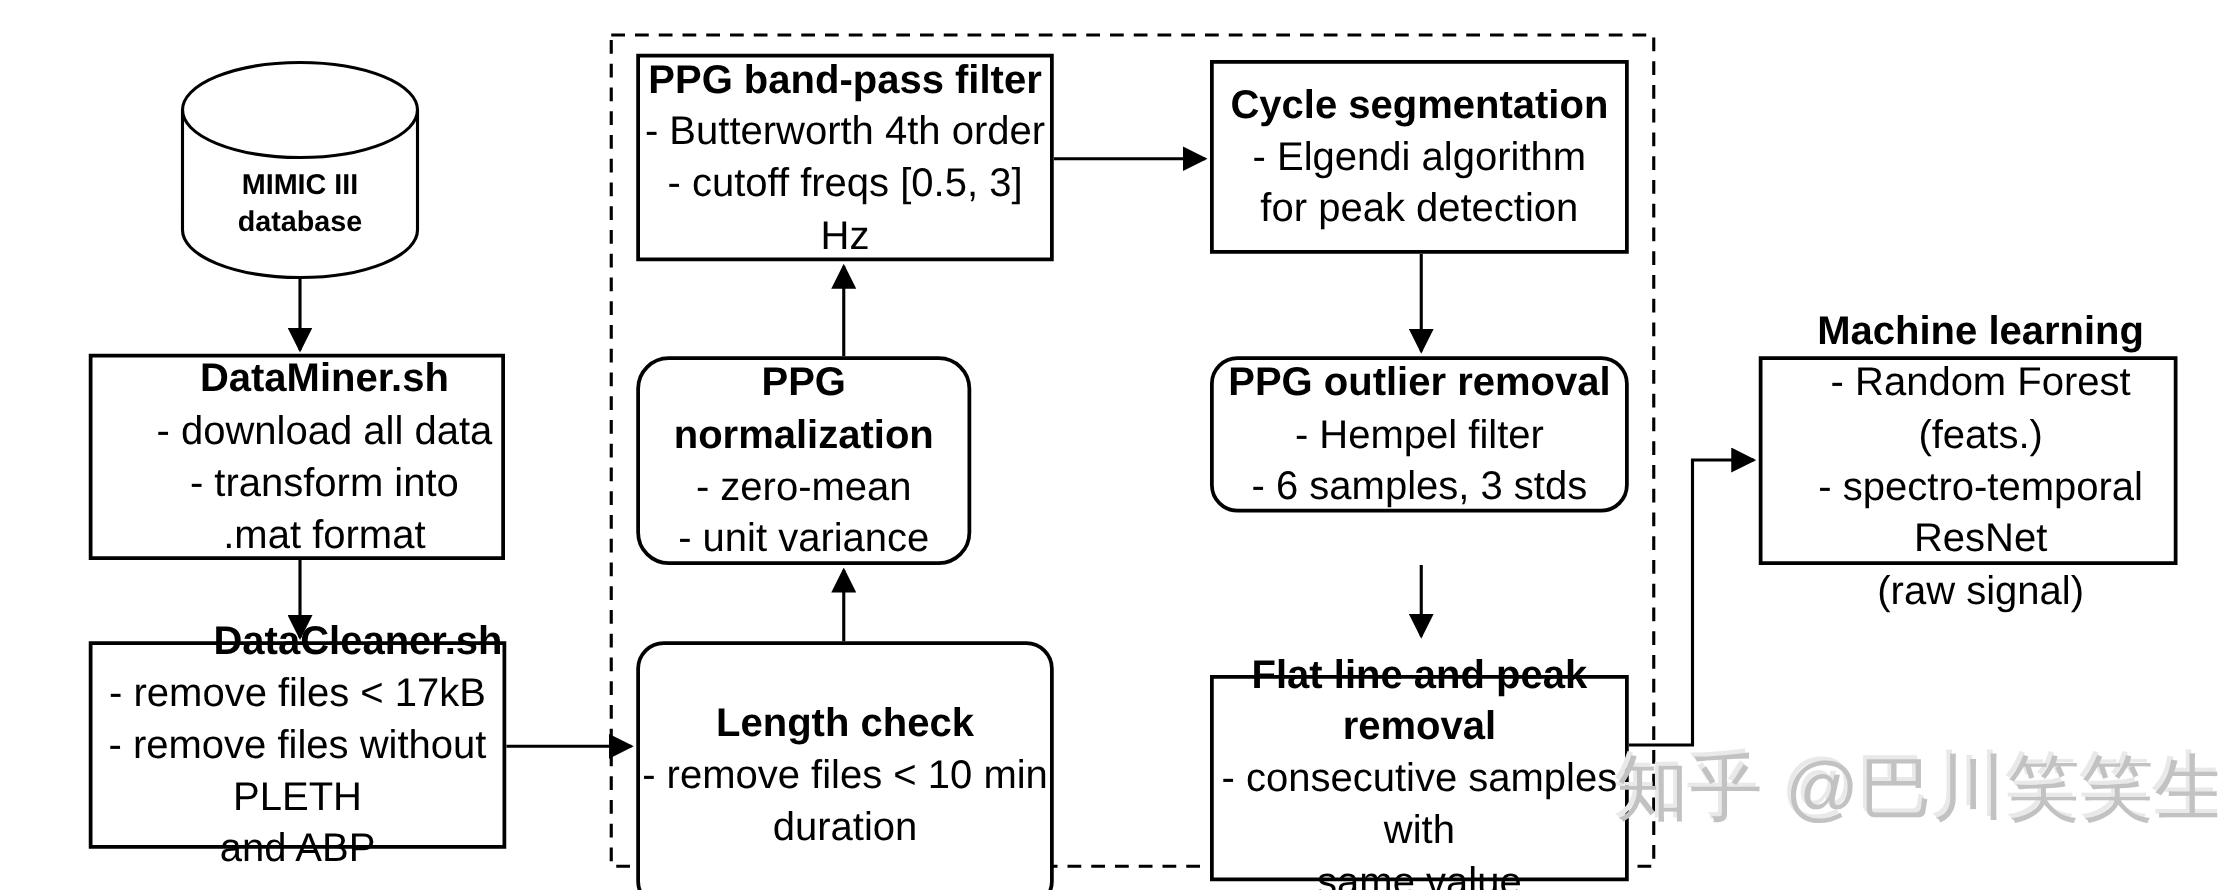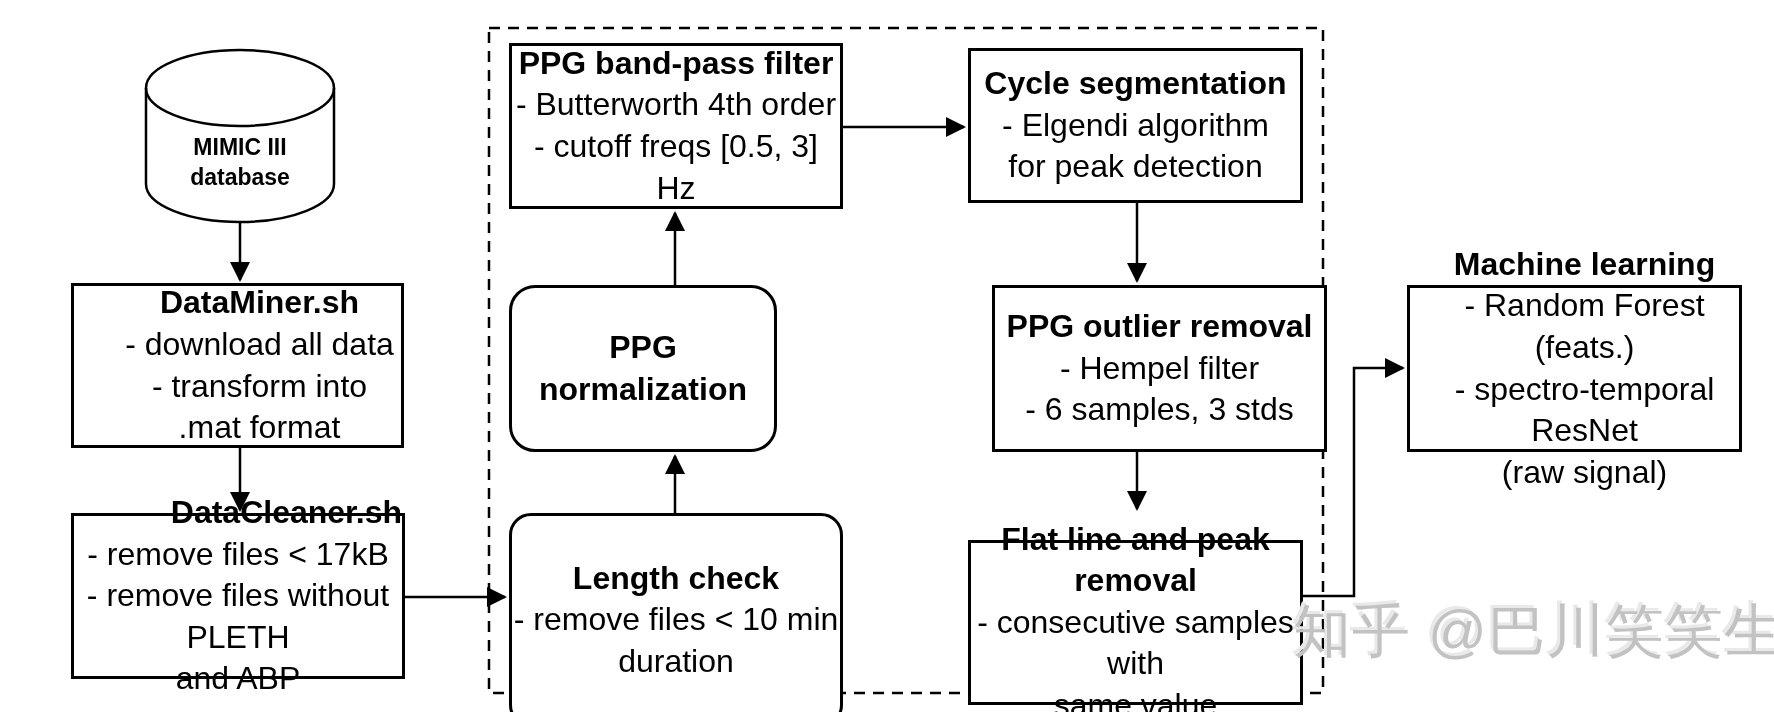--- a/index.html
+++ b/index.html
@@ -115,35 +115,37 @@
   </div>
 
   <div class="node" style="left:509px; top:43px; width:334px; height:166px;">
     <div class="title">PPG band-pass filter</div>
     <div class="body">- Butterworth 4th order
 - cutoff freqs [0.5, 3] Hz</div>
   </div>
 
   <div class="node" style="left:509px; top:285px; width:268px; height:167px;border-radius:26px;">
     <div class="title">PPG normalization</div>
+    <div class="body">- zero-mean
+- unit variance</div>
   </div>
 
   <div class="node" style="left:509px; top:513px; width:334px; height:214px;border-radius:22px;">
     <div class="title">Length check</div>
     <div class="body">- remove files &lt; 10 min
 duration</div>
   </div>
 
   <div class="node" style="left:968px; top:48px; width:335px; height:155px;">
     <div class="title">Cycle segmentation</div>
     <div class="body">- Elgendi algorithm
 for peak detection</div>
   </div>
 
-  <div class="node" style="left:992px; top:285px; width:335px; height:167px;">
+  <div class="node" style="left:968px; top:285px; width:335px; height:125px;border-radius:22px;">
     <div class="title">PPG outlier removal</div>
     <div class="body">- Hempel filter
 - 6 samples, 3 stds</div>
   </div>
 
   <div class="node" style="left:968px; top:540px; width:335px; height:165px;">
     <div class="title">Flat line and peak removal</div>
     <div class="body">- consecutive samples with
 same value</div>
   </div>

